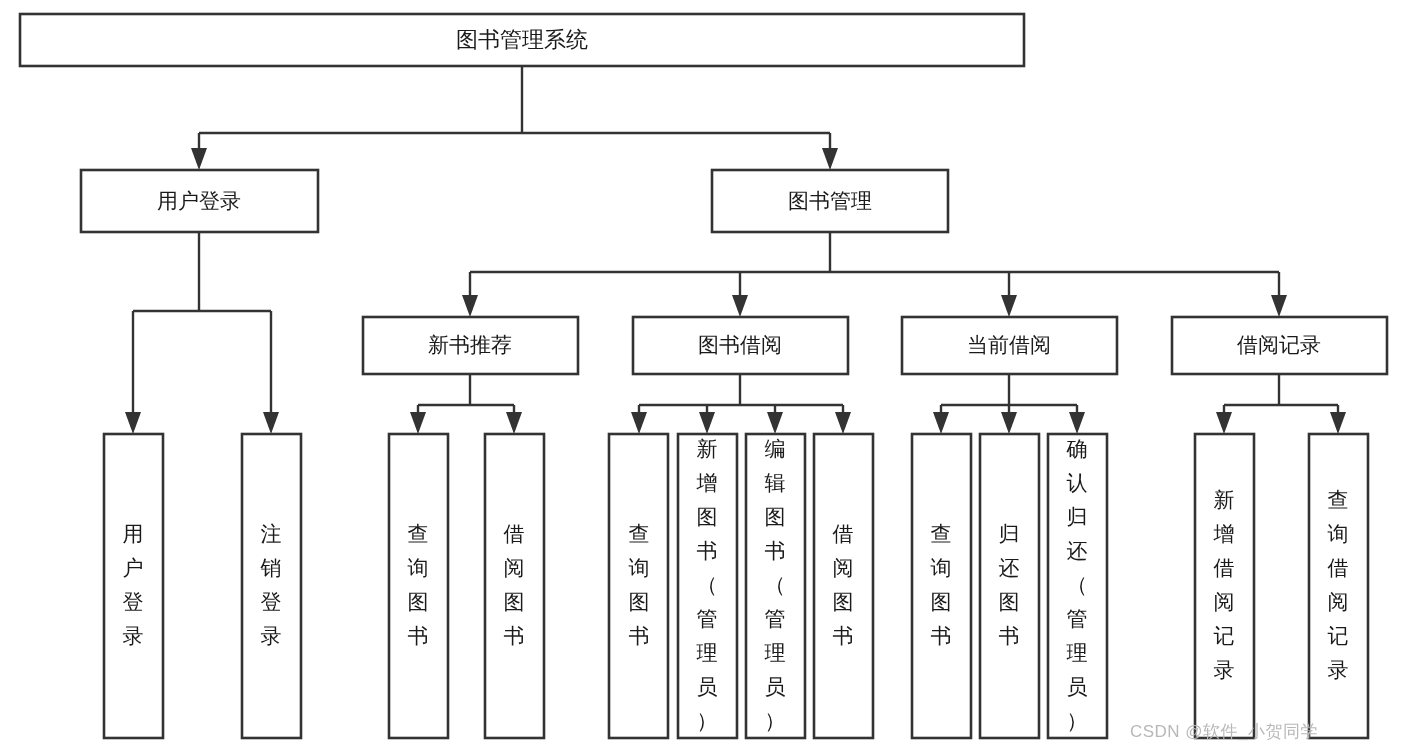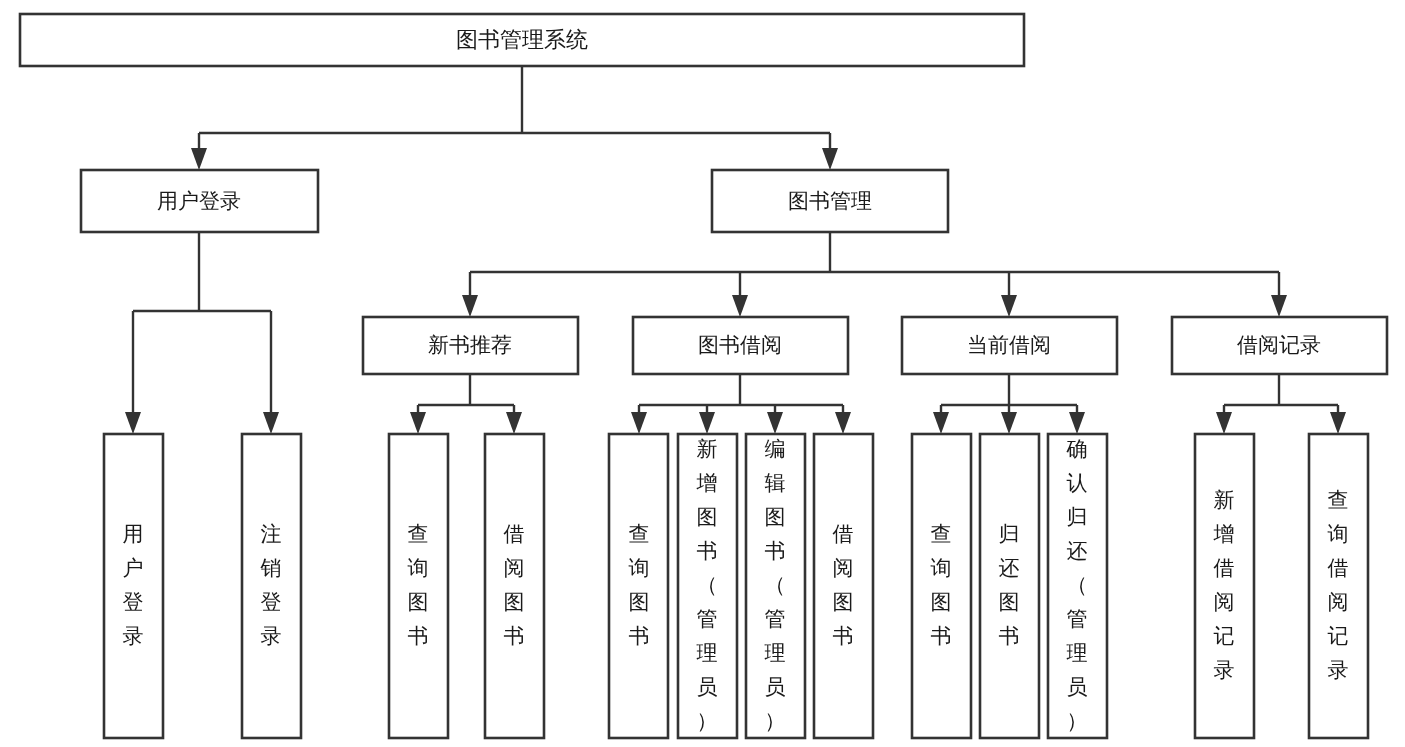--- a/index.html
+++ b/index.html
@@ -221,13 +221,14 @@
       <rect class="node-box" x="1195" y="434" width="59" height="304"></rect>
       <text class="leaf-label-char" x="1224" y="586"><tspan x="1224" y="501">新</tspan><tspan x="1224" y="535">增</tspan><tspan x="1224" y="569">借</tspan><tspan x="1224" y="603">阅</tspan><tspan x="1224" y="637">记</tspan><tspan x="1224" y="671">录</tspan></text>
     </g>
     <g>
       <rect class="node-box" x="1309" y="434" width="59" height="304"></rect>
       <text class="leaf-label-char" x="1338" y="586"><tspan x="1338" y="501">查</tspan><tspan x="1338" y="535">询</tspan><tspan x="1338" y="569">借</tspan><tspan x="1338" y="603">阅</tspan><tspan x="1338" y="637">记</tspan><tspan x="1338" y="671">录</tspan></text>
     </g>
 
   </svg>
 
+  <div class="watermark">CSDN @软件_小贺同学</div>
 </div>
 
 </body></html>

